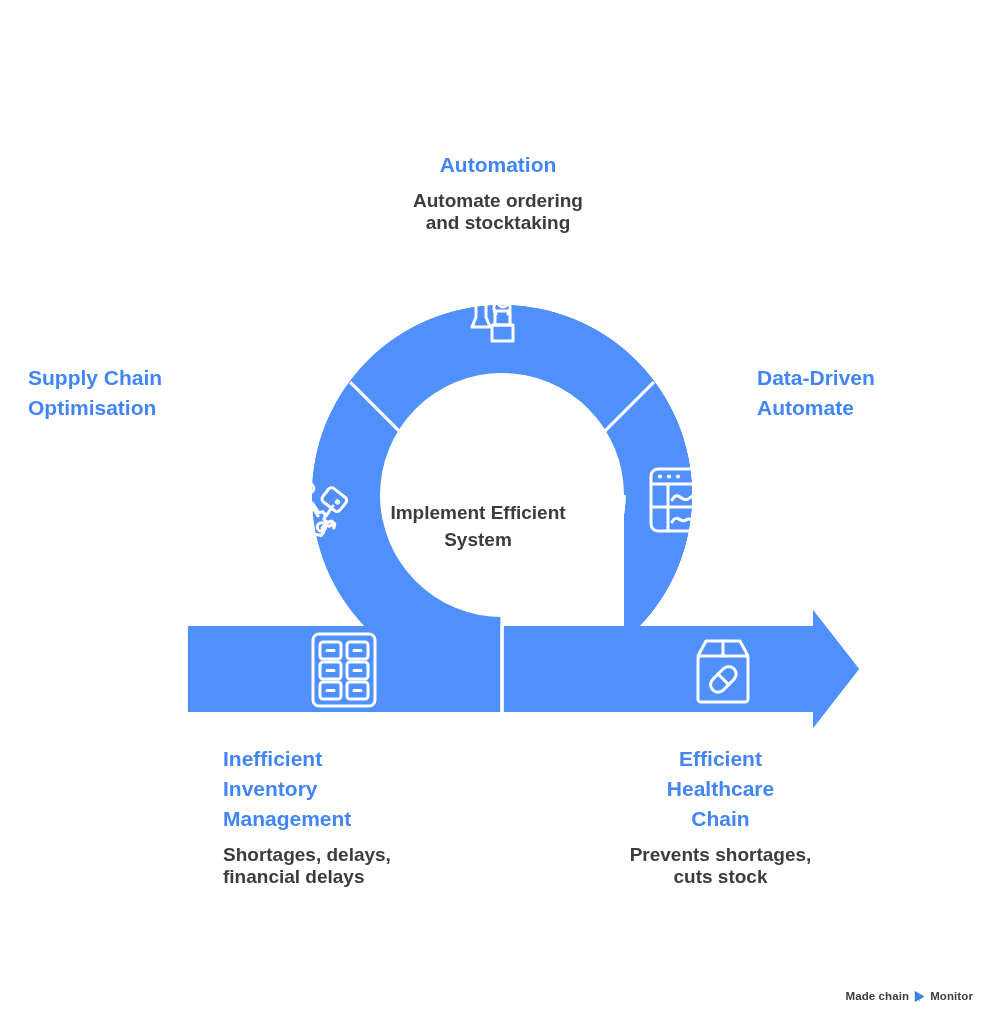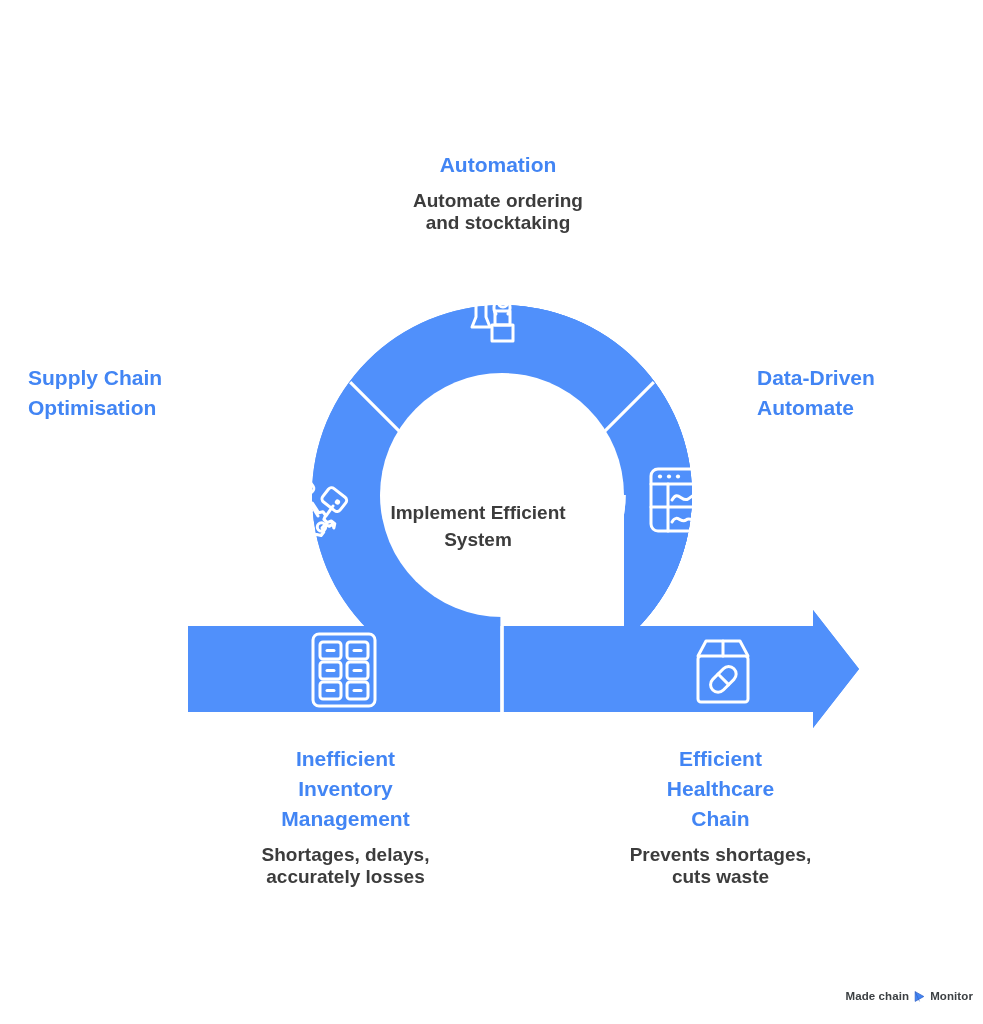--- a/index.html
+++ b/index.html
@@ -77,21 +77,21 @@
     top: 363px;
     width: 220px;
     text-align: left;
   }
 
   
   #lbl-inefficient {
     left: 215px;
     top: 744px;
     width: 245px;
-    text-align: center;
+    text-align: left;
   }
 
   
   #lbl-efficient {
     left: 590px;
     top: 744px;
     width: 245px;
     text-align: center;
   }
 
@@ -315,29 +315,29 @@
   <div class="label-block" id="lbl-tracking">
     <p class="label-title">Data-Driven
 Automate</p>
   </div>
 
   <div class="label-block" id="lbl-inefficient">
     <p class="label-title">Inefficient
 Inventory
 Management</p>
     <p class="label-desc">Shortages, delays,
-accurately losses</p>
+financial delays</p>
   </div>
 
   <div class="label-block" id="lbl-efficient">
     <p class="label-title">Efficient
 Healthcare
 Chain</p>
     <p class="label-desc">Prevents shortages,
-cuts waste</p>
+cuts stock</p>
   </div>
 
   <div id="hub-text">Implement Efficient
 System</div>
 
   <div id="watermark">
     <span>Made chain</span>
     <span class="wm-mark">
       <svg viewBox="0 0 24 24" width="13" height="13" aria-hidden="true">
         <path d="M4 3 L20 12 L4 21 Z" fill="#4285f4"></path>

